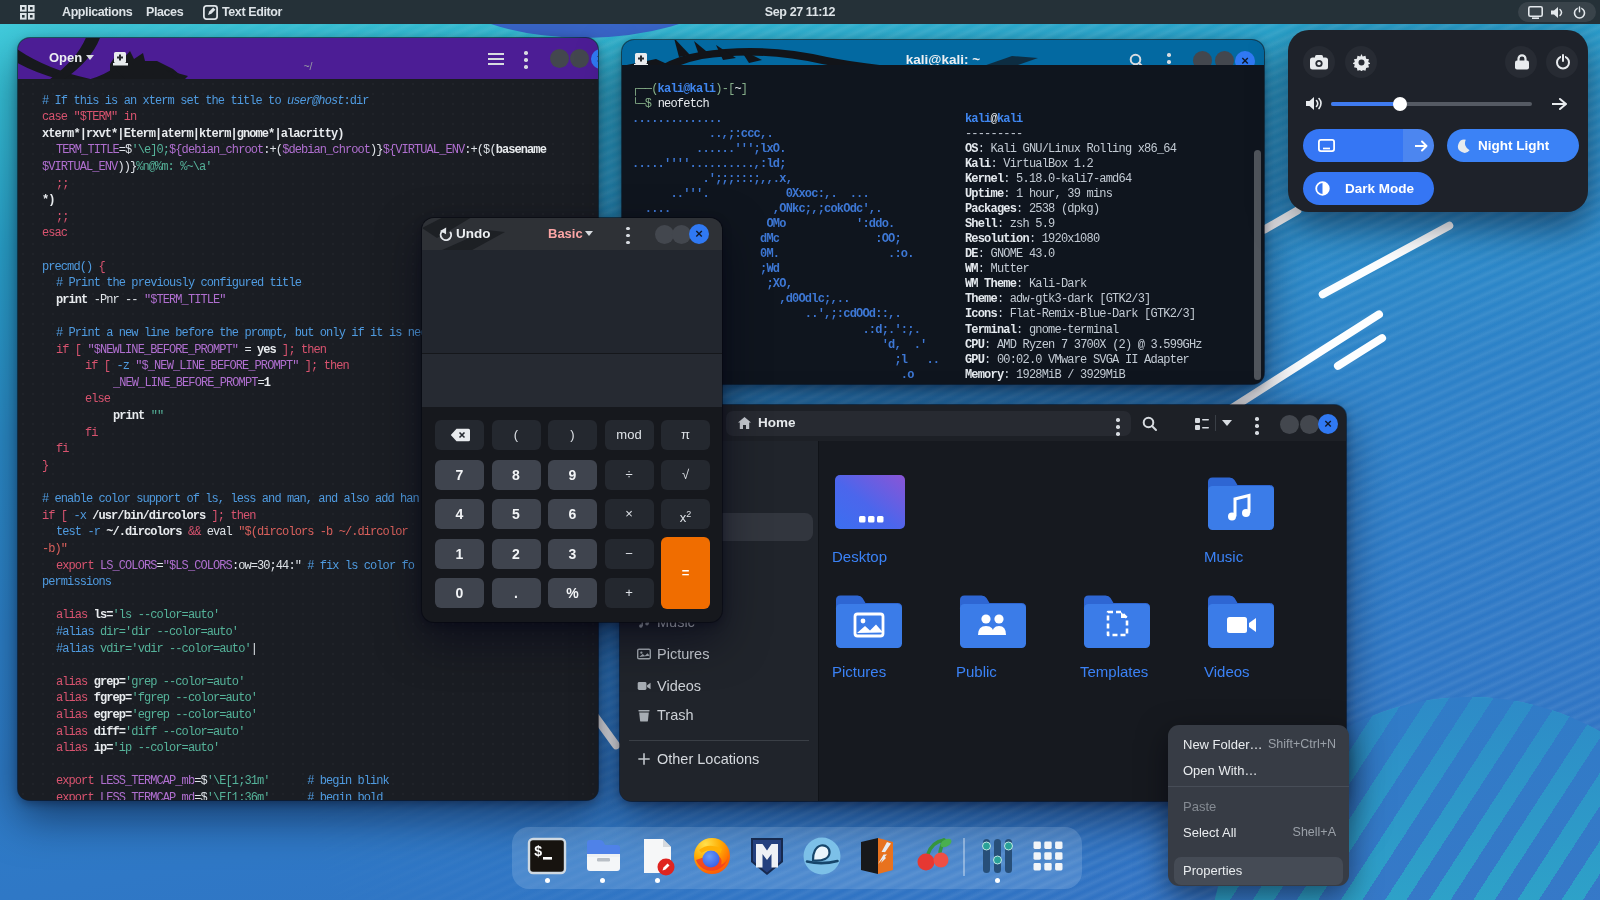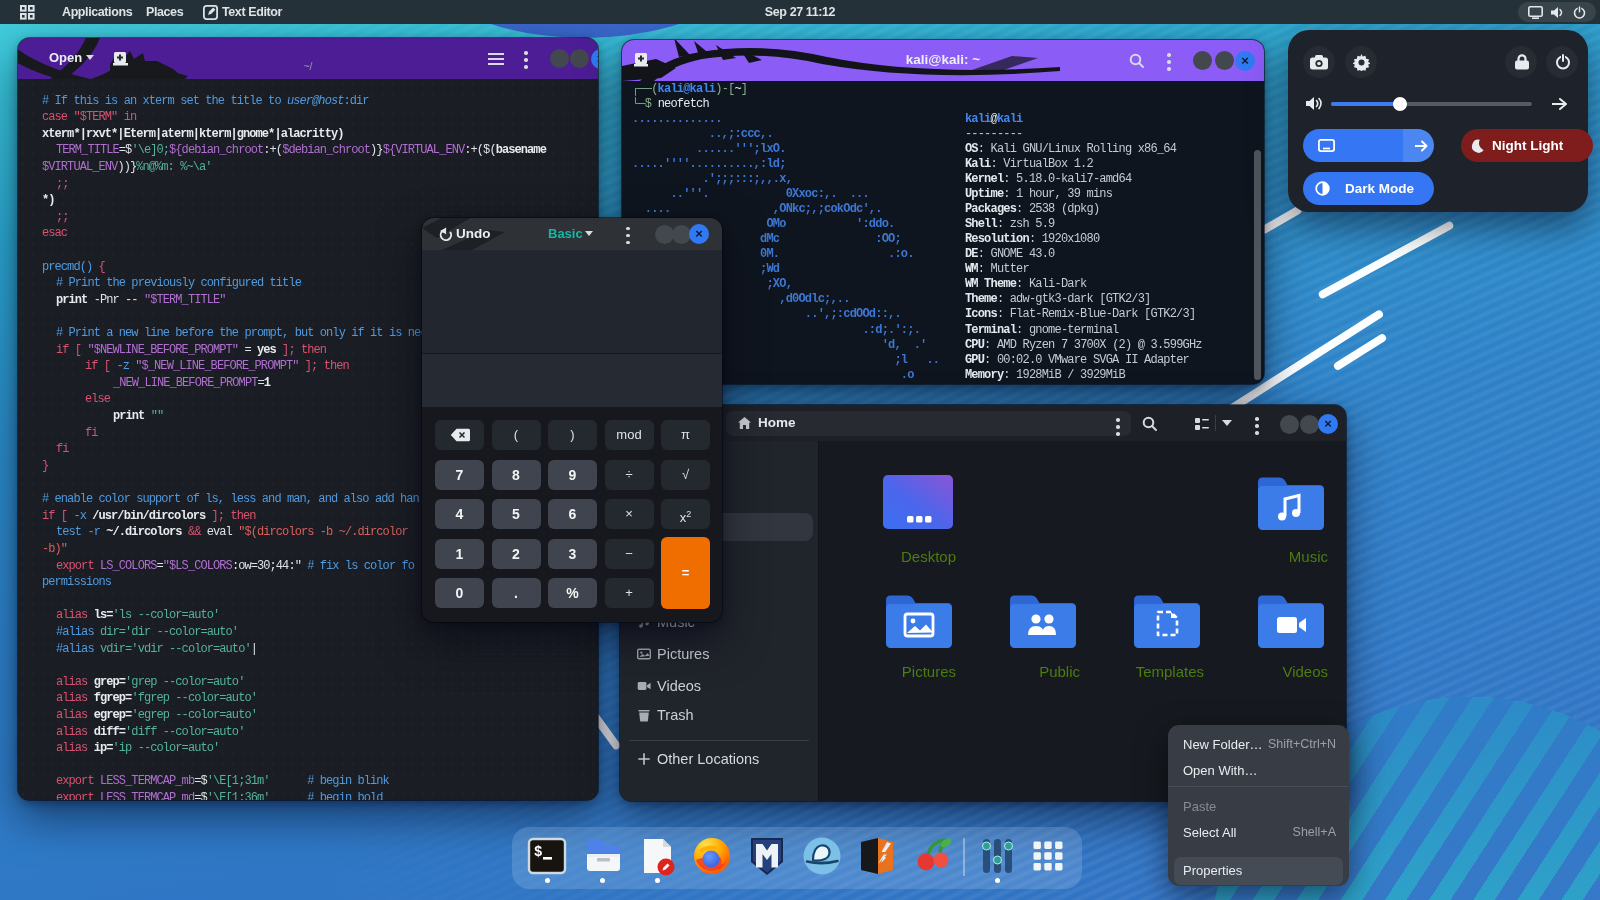--- a/index.html
+++ b/index.html
@@ -26,41 +26,41 @@
 #editor{left:18px;top:38px;width:580px;height:762px;background:#1a1d23}
 #editor .hdr{height:41px;background:#4c1d95}
 #ed-body{position:absolute;left:0;top:41px;right:0;bottom:0;overflow:hidden;border-radius:0 0 10px 10px;padding-top:13.5px;
  background:radial-gradient(rgba(255,255,255,0.028) 1px,transparent 1px) 0 0/10px 10px,#1a1d23;
  font-family:"Liberation Mono",monospace;font-size:12px;letter-spacing:-0.92px;line-height:16.62px;white-space:pre}
 #ed-body .ln{height:16.62px;padding-left:24px}
 .c{color:#4f9be0}.k{color:#d9536f}.s{color:#55b39a}.v{color:#b06fd0}.w{color:#dfe3e8}
 .b{color:#e8ebee;font-weight:bold}.r{color:#d9605c}.it{font-style:italic}
 
 #term{left:622px;top:40px;width:642px;height:344px;background:#0f151e}
-#term .hdr{height:41px;background:#8b5cf6}
+#term .hdr{height:25px;background:#0369a1}
 #term-body{position:absolute;left:0;top:41px;right:0;bottom:0;overflow:hidden;border-radius:0 0 10px 10px;background:#0f151e;
  font-family:"Liberation Mono",monospace;font-size:12px;letter-spacing:-0.8px;line-height:15.06px;white-space:pre;color:#c7ced6}
 .tg{color:#87b08a}.tb{color:#3f86f0;font-weight:bold}.tw{color:#e6eaee}.ta{color:#3d77d4;font-weight:bold}
 .tl{color:#e4e9ee;font-weight:bold}.tv{color:#c3cbd4}
 #term-scroll{position:absolute;right:3px;top:110px;width:7px;height:230px;border-radius:4px;background:#50555c}
 
 #calc{left:422px;top:218px;width:300px;height:404px;background:#16181d;z-index:40}
 #calc .hdr{height:32px;background:#2e3136}
 .calcbtn{position:absolute;width:49px;height:30px;border-radius:6px;background:#24282f;color:#dfe3e8;
  font-size:13px;text-align:center;line-height:30px}
 .calcbtn.num{background:#3f444e;font-weight:bold;font-size:14px;color:#f2f4f6}
 
 #files{left:620px;top:405px;width:726px;height:396px;background:#16191f;z-index:30}
 #files .hdr{height:36px;background:#1d2026}
 #fside{position:absolute;left:0;top:36px;bottom:0;width:199px;background:#20242b;border-radius:0 0 0 10px;
  border-right:1px solid #101318}
 .srow{position:absolute;left:37px;font-size:14.5px;color:#ccd0d6}
 .sico{position:absolute;left:17px;width:14px;height:14px;color:#a7adb4}
 #fmain{position:absolute;left:200px;top:36px;right:0;bottom:0;background:#16191f;border-radius:0 0 10px 0}
-.fol{position:absolute;width:124px;text-align:right;color:#4d7c0f;font-size:15px}
+.fol{position:absolute;width:124px;text-align:left;color:#3b82f6;font-size:15px}
 
 #menu{position:absolute;left:1168px;top:725px;width:181px;height:161px;background:#373c45;border-radius:11px;
  box-shadow:0 10px 30px rgba(0,0,10,.5);z-index:60;font-size:13px;color:#e9ecef}
 #menu .mi{position:absolute;left:15px}
 #menu .sc{position:absolute;right:13px;color:#9aa0a8;font-size:12.5px}
 
 #qs{position:absolute;left:1288px;top:30px;width:300px;height:182px;background:#1e222a;border-radius:21px;
  box-shadow:0 14px 36px rgba(0,0,15,.5);z-index:50}
 .qbtn{position:absolute;width:32px;height:32px;border-radius:50%;background:#272b33}
 .pill{position:absolute;height:33px;border-radius:17px;font-size:13.5px;font-weight:bold;color:#fff}
@@ -318,21 +318,21 @@
           <g fill="#1d2024">
             <path d="M0 10 l35 -18 l20 4 l-40 24 z"></path>
             <path d="M20 32 l45 -20 l18 2 l-40 22 z"></path>
           </g>
         </svg>
     <svg width="15" height="14" style="position:absolute;left:16px;top:9px">
           <path d="M4.5 4 a5.2 5.2 0 1 0 8 1.5" fill="none" stroke="#e3e7eb" stroke-width="1.9" stroke-linecap="round"></path>
           <path d="M8.2 0.6 L2 3.9 L8 7.2 z" fill="#e3e7eb"></path>
         </svg>
     <div class="abs" style="left:34px;top:8px;font-size:13.5px;font-weight:bold;color:#eceff2">Undo</div>
-    <div class="abs" style="left:126px;top:8px;font-size:13px;font-weight:bold;color:#14b8a6">Basic</div>
+    <div class="abs" style="left:126px;top:8px;font-size:13px;font-weight:bold;color:#fca5a5">Basic</div>
     <div class="abs" style="left:163px;top:13px;width:0;height:0;border-left:4.5px solid transparent;border-right:4.5px solid transparent;border-top:5.5px solid #d8dce1"></div>
     <div class="kebab" style="left:204px;top:8.5px">
           <i></i>
           <i></i>
           <i></i>
         </div>
     <div class="circ" style="left:232.5px;top:6.5px"></div>
     <div class="circ" style="left:249.5px;top:6.5px"></div>
     <div class="closebtn" style="left:267px;top:6px">×</div>
   </div>
@@ -417,21 +417,21 @@
 
   <div class="pill" style="left:15px;top:99px;width:131px;background:linear-gradient(to right,#3576f4 100px,#4c86f0 100px)">
     <svg width="17" height="13" style="position:absolute;left:15px;top:10px">
           <rect x="0.9" y="0.9" width="15.2" height="11.2" rx="2" fill="none" stroke="#fff" stroke-width="1.8"></rect>
           <path d="M5 9.5 h7" stroke="#fff" stroke-width="1.7"></path>
         </svg>
     <svg width="14" height="12" style="position:absolute;left:112px;top:10.5px">
           <path d="M0 6 h11 M7 1.5 l4.5 4.5 -4.5 4.5" fill="none" stroke="#fff" stroke-width="1.9" stroke-linecap="round" stroke-linejoin="round"></path>
         </svg>
   </div>
-  <div class="pill" style="left:173px;top:99px;width:132px;background:#7f1d1d">
+  <div class="pill" style="left:159px;top:99px;width:132px;background:#3b82f6">
     <svg width="14" height="14" style="position:absolute;left:9px;top:9.5px">
           <path d="M9.8 0.8 A6.5 6.5 0 1 0 13.6 11.2 A7.6 7.6 0 0 1 9.8 0.8 z" fill="#e8ebee"></path>
         </svg>
     <div style="position:absolute;left:31px;top:8.5px">Night Light</div>
   </div>
   <div class="pill" style="left:15px;top:142px;width:131px;background:#3576f4">
     <svg width="15" height="15" style="position:absolute;left:12px;top:9px">
           <circle cx="7.5" cy="7.5" r="6.3" fill="none" stroke="#fff" stroke-width="1.8"></circle>
           <path d="M7.5 1.2 a6.3 6.3 0 0 1 0 12.6 z" fill="#fff"></path>
         </svg>

